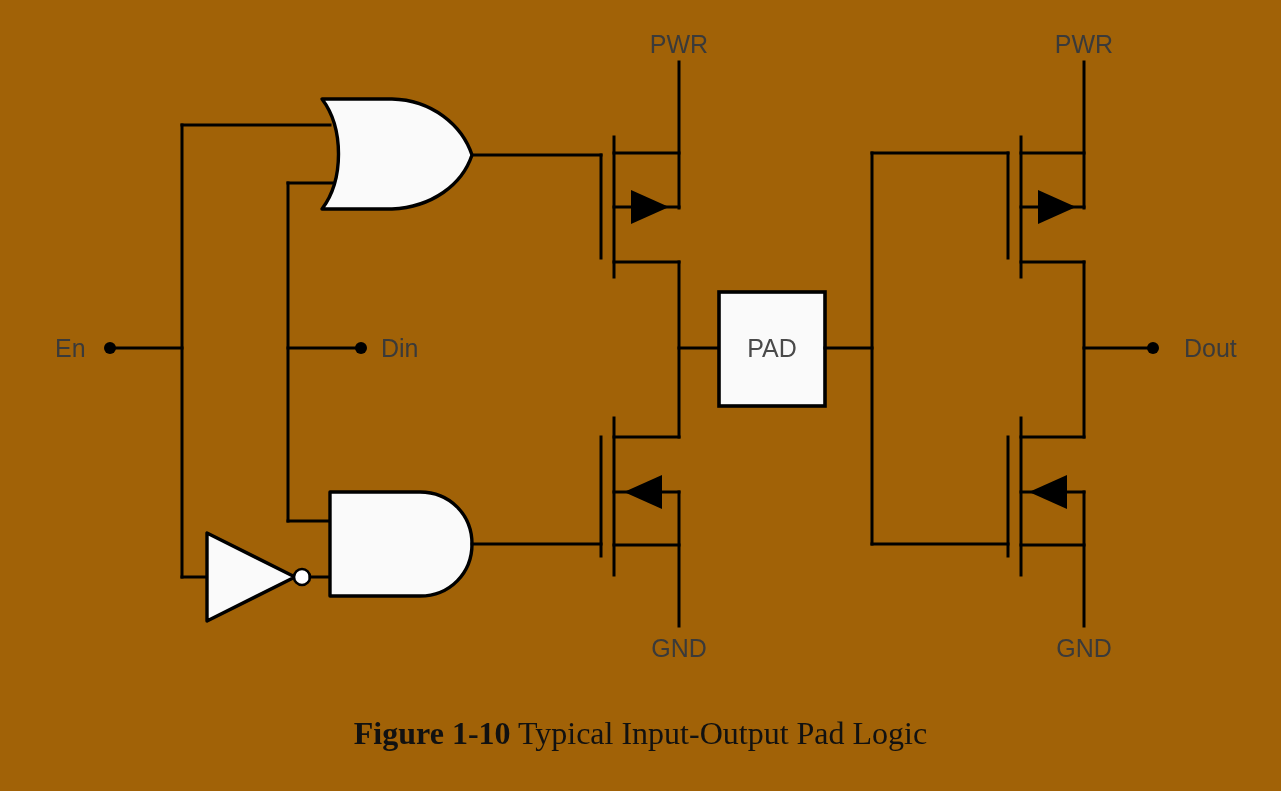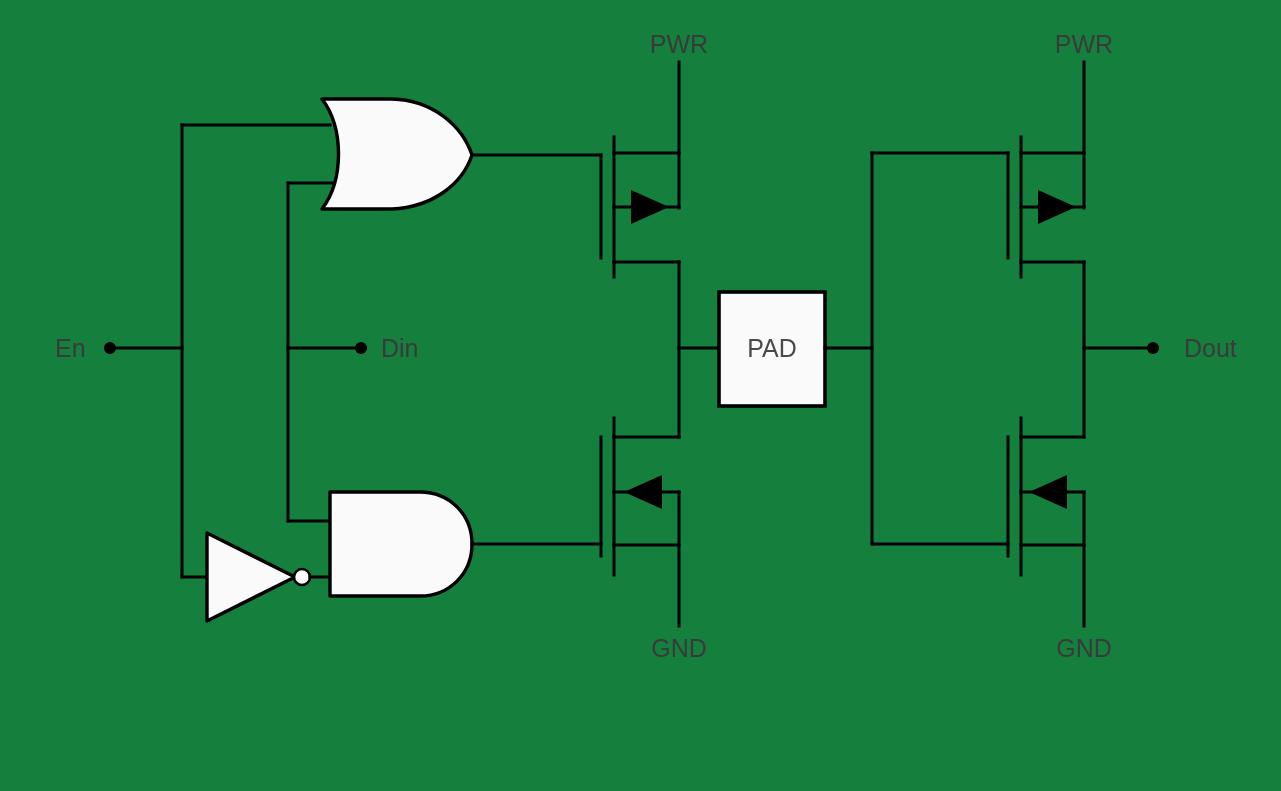--- a/index.html
+++ b/index.html
@@ -10,21 +10,21 @@
   body {
     width: 1281px;
     height: 791px;
     font-family: "Liberation Sans", sans-serif;
     overflow: hidden;
   }
   #figure-root {
     position: relative;
     width: 1281px;
     height: 791px;
-    background: #15803d;
+    background: #a16207;
   }
   svg#schematic {
     position: absolute;
     left: 0;
     top: 0;
     width: 1281px;
     height: 791px;
     display: block;
   }
   .wire {
@@ -225,14 +225,17 @@
       <circle class="term-dot" cx="1153" cy="348" r="6"></circle>
     </g>
 
     <text class="sig-label" x="55" y="357" text-anchor="start">En</text>
     <text class="sig-label" x="381" y="357" text-anchor="start">Din</text>
     <text class="sig-label" x="1184" y="357" text-anchor="start">Dout</text>
 
   </svg>
 
 
+  <div class="caption">
+    <span class="cap-strong">Figure 1-10</span><span> </span><span>Typical Input-Output Pad Logic</span>
+  </div>
 
 </div>
 
 </body></html>

